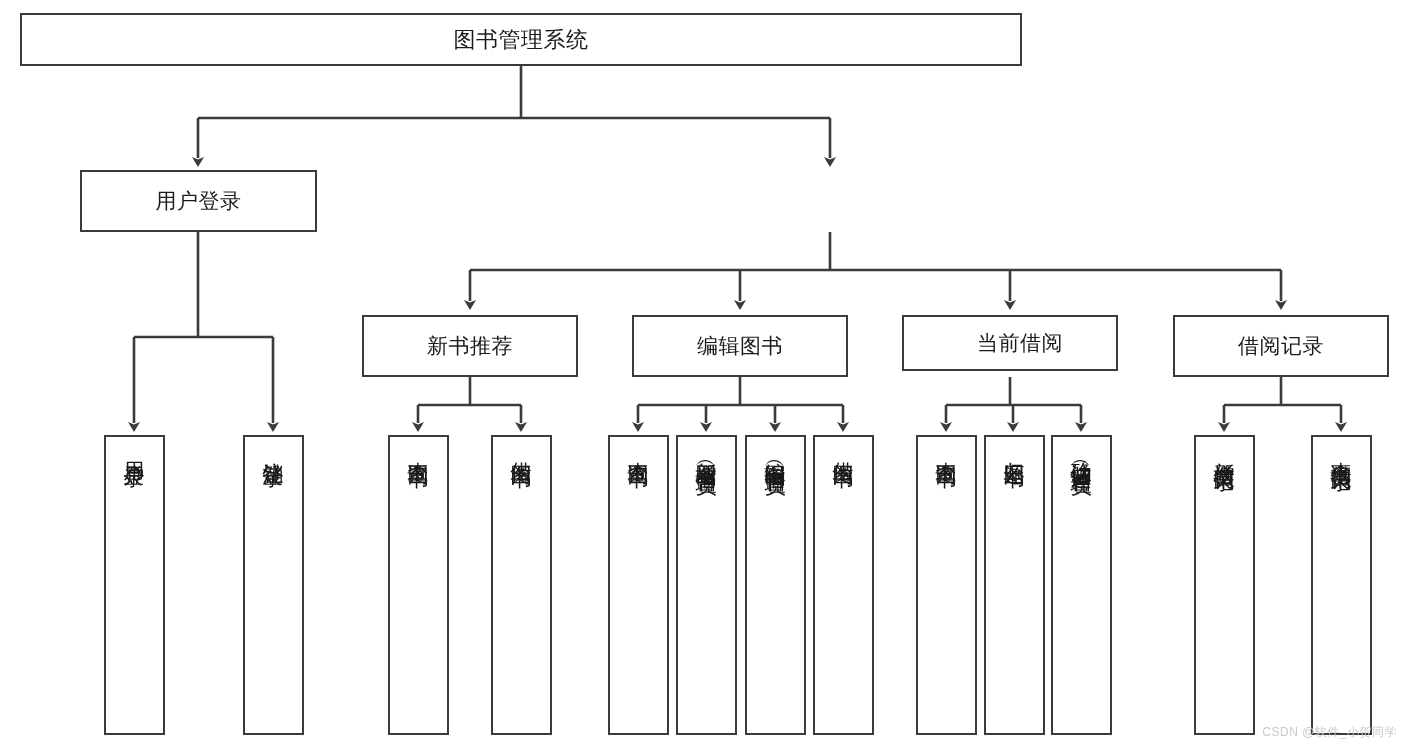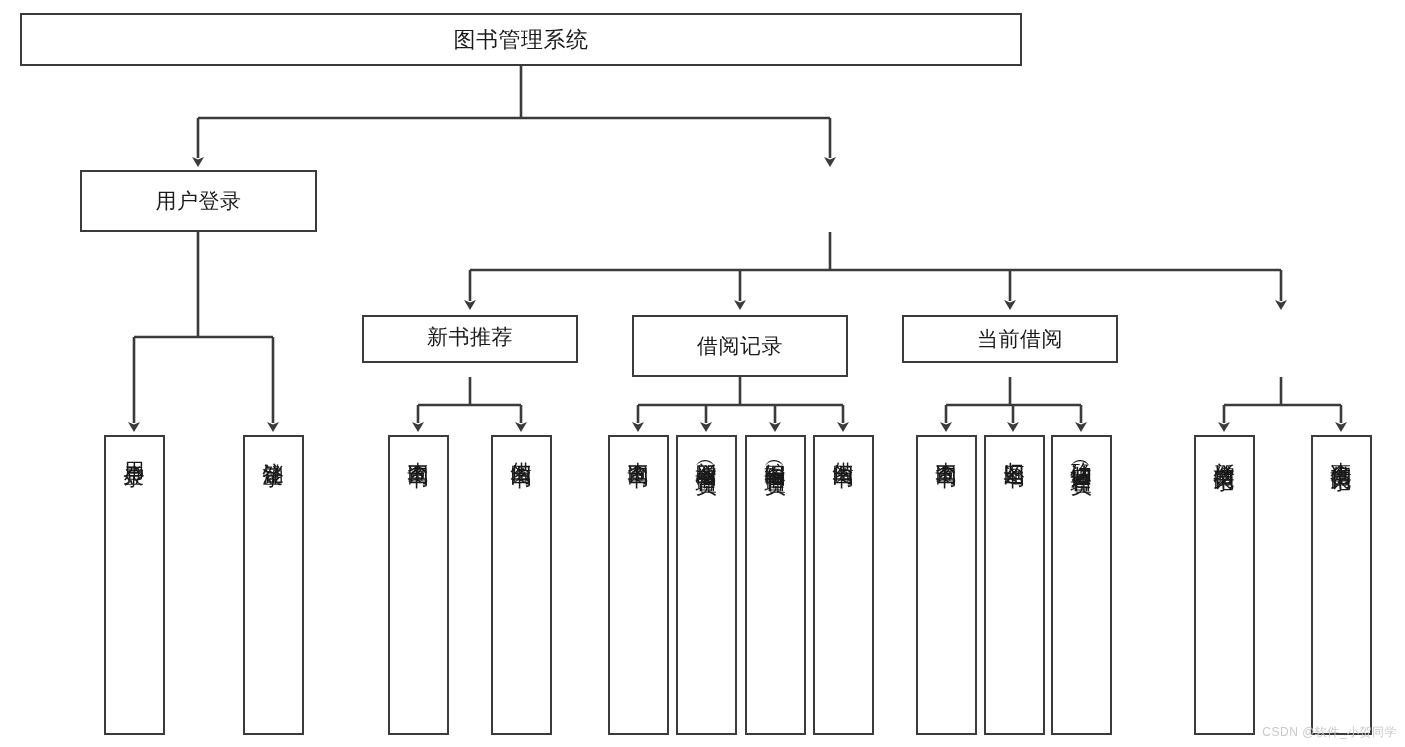--- a/index.html
+++ b/index.html
@@ -131,32 +131,35 @@
 
   <div class="node h-node title-node" style="left:20px; top:13px; width:1002px; height:53px;">
     <span class="node-label">图书管理系统</span>
   </div>
 
   <div class="node h-node" style="left:80px; top:170px; width:237px; height:62px;">
     <span class="node-label">用户登录</span>
   </div>
 
 
-  <div class="node h-node" style="left:362px; top:315px; width:216px; height:48px;font-family:Liberation Mono, monospace;">
+  <div class="node h-node" style="left:362px; top:315px; width:216px; height:62px;">
     <span class="node-label">新书推荐</span>
   </div>
 
   <div class="node h-node" style="left:632px; top:315px; width:216px; height:62px;">
+    <span class="node-label">编辑图书</span>
+  </div>
+
+  <div class="node h-node" style="left:902px; top:315px; width:216px; height:56px;padding-left:20px;">
+    <span class="node-label">当前借阅</span>
+  </div>
+
+  <div class="node h-node" style="left:1173px; top:315px; width:216px; height:62px;">
     <span class="node-label">借阅记录</span>
   </div>
-
-  <div class="node h-node" style="left:902px; top:315px; width:216px; height:48px;padding-left:20px;">
-    <span class="node-label">当前借阅</span>
-  </div>
-
 
   <div class="node v-node" style="left:104px; top:435px; width:61px; height:300px;">
     <span class="node-label">用户登录</span>
   </div>
 
   <div class="node v-node" style="left:243px; top:435px; width:61px; height:300px;">
     <span class="node-label">注销登录</span>
   </div>
 
   <div class="node v-node" style="left:388px; top:435px; width:61px; height:300px;">

